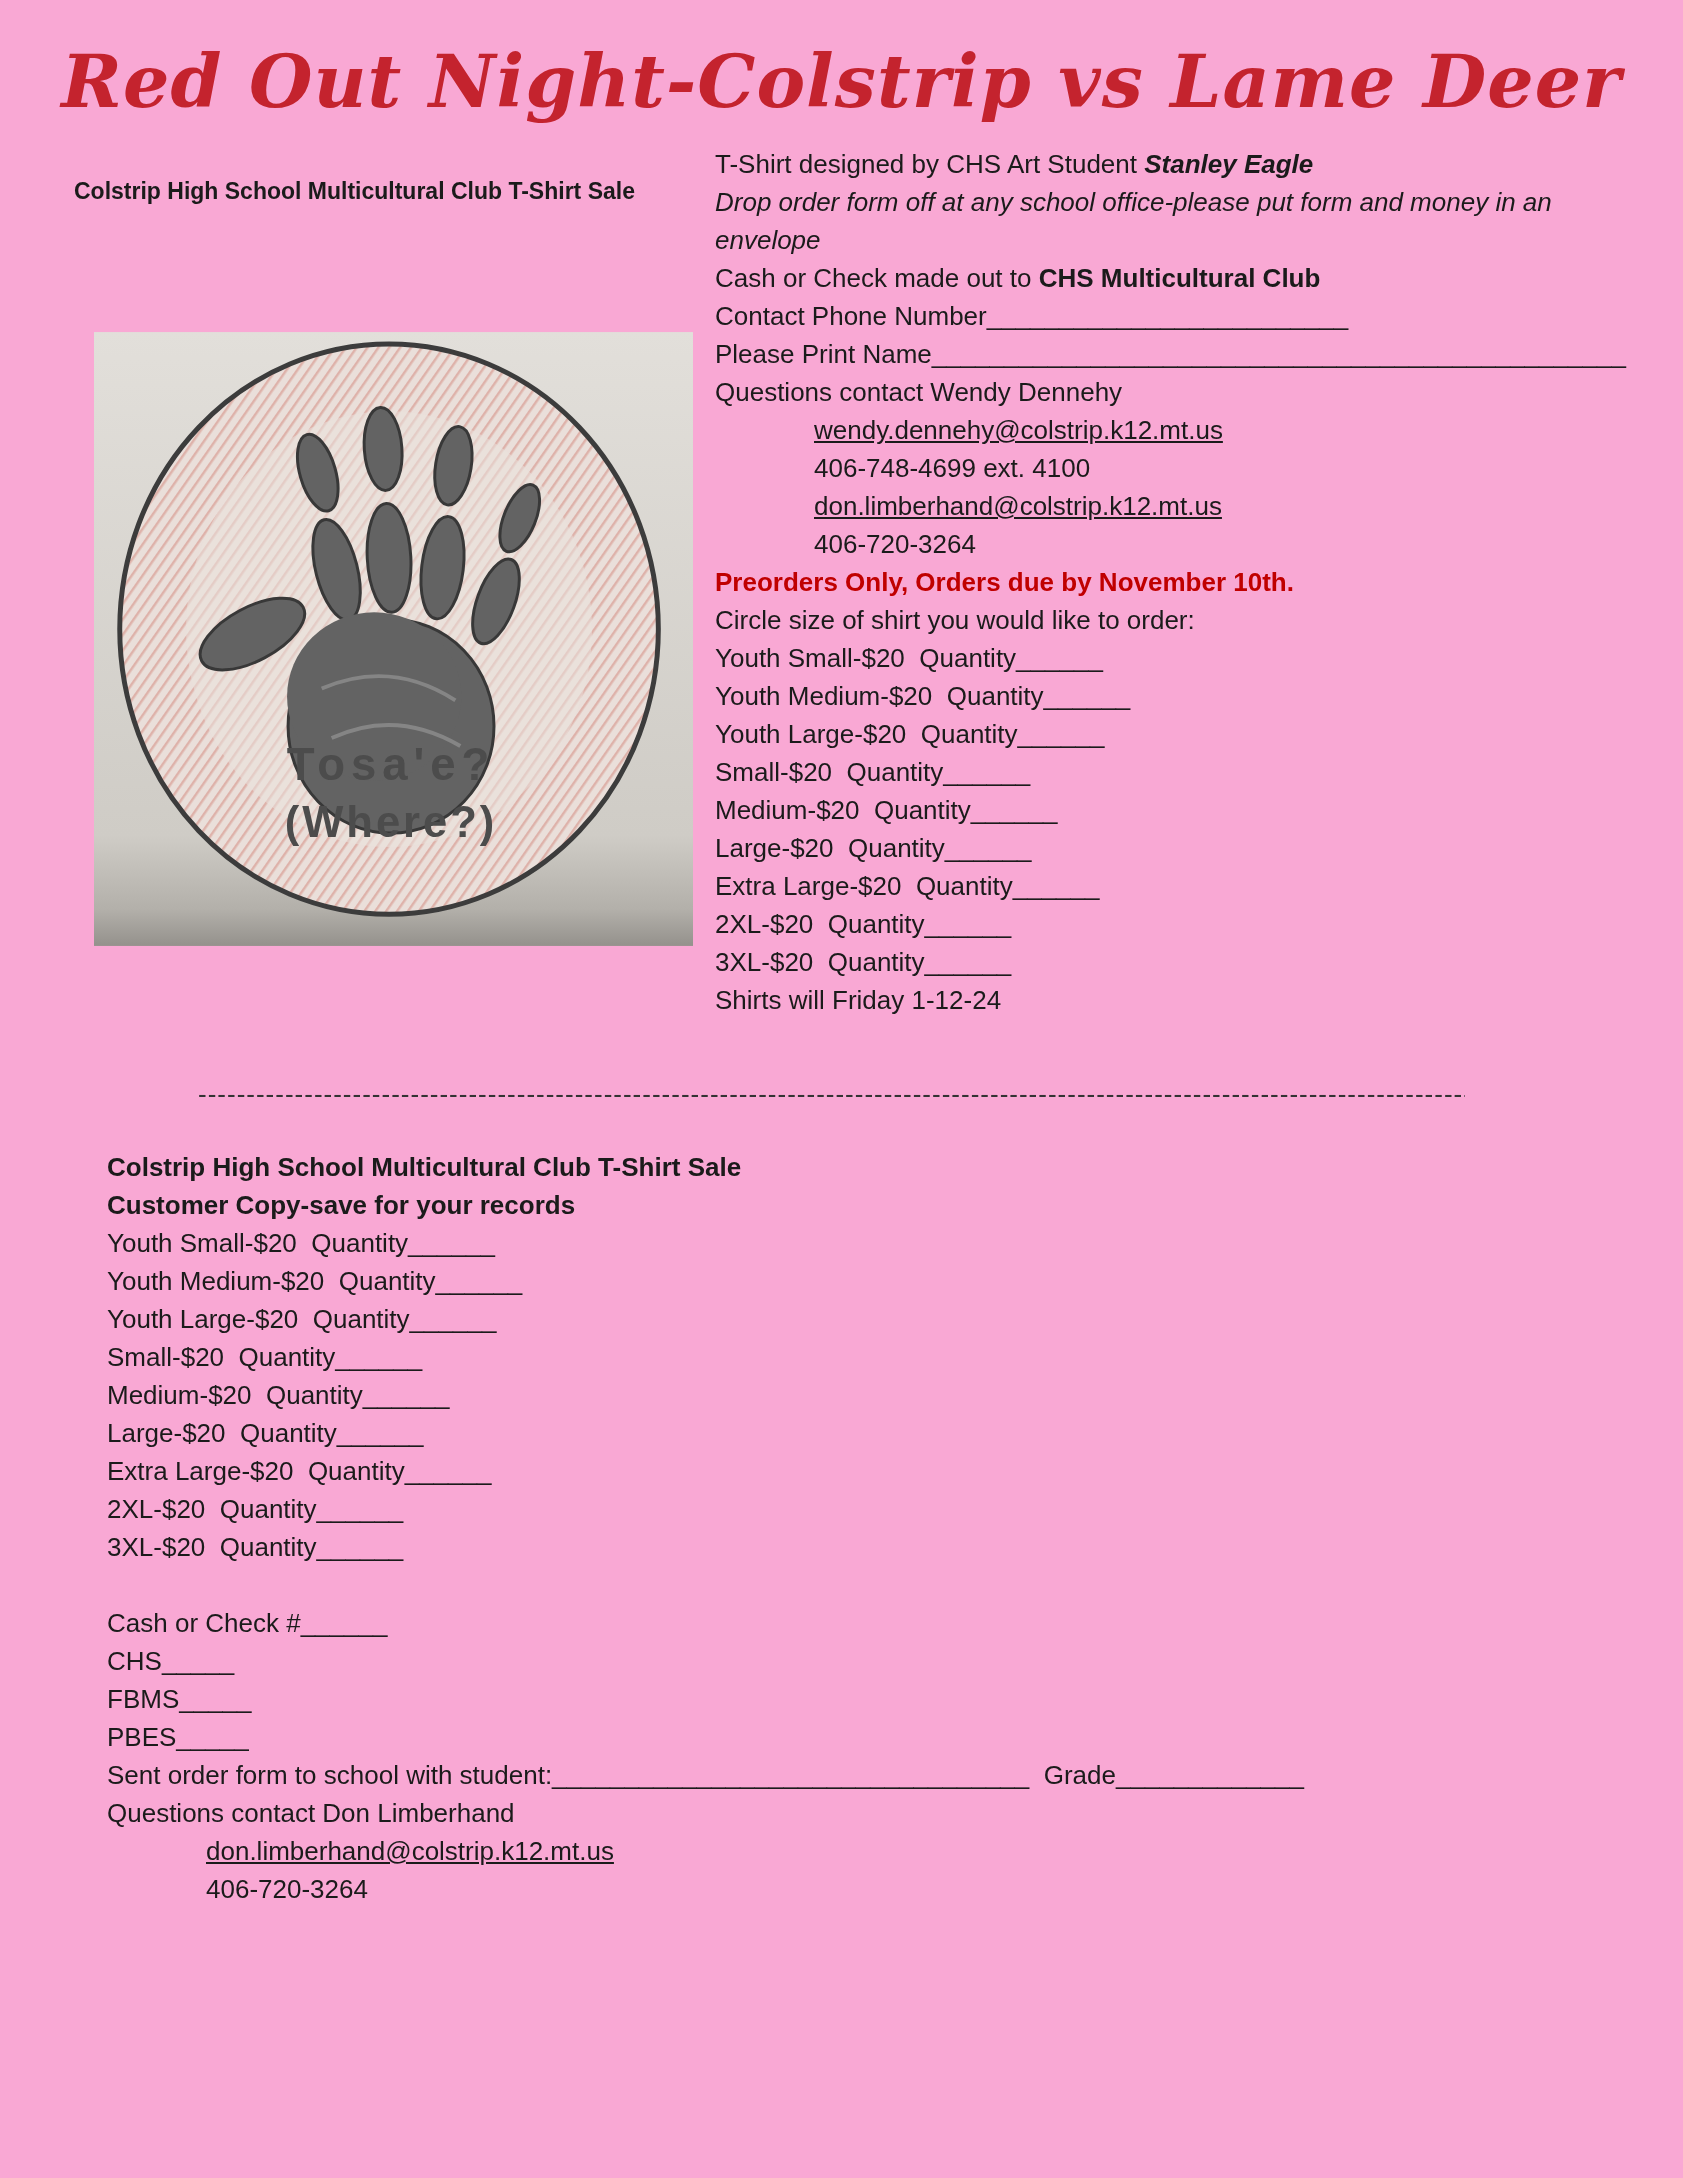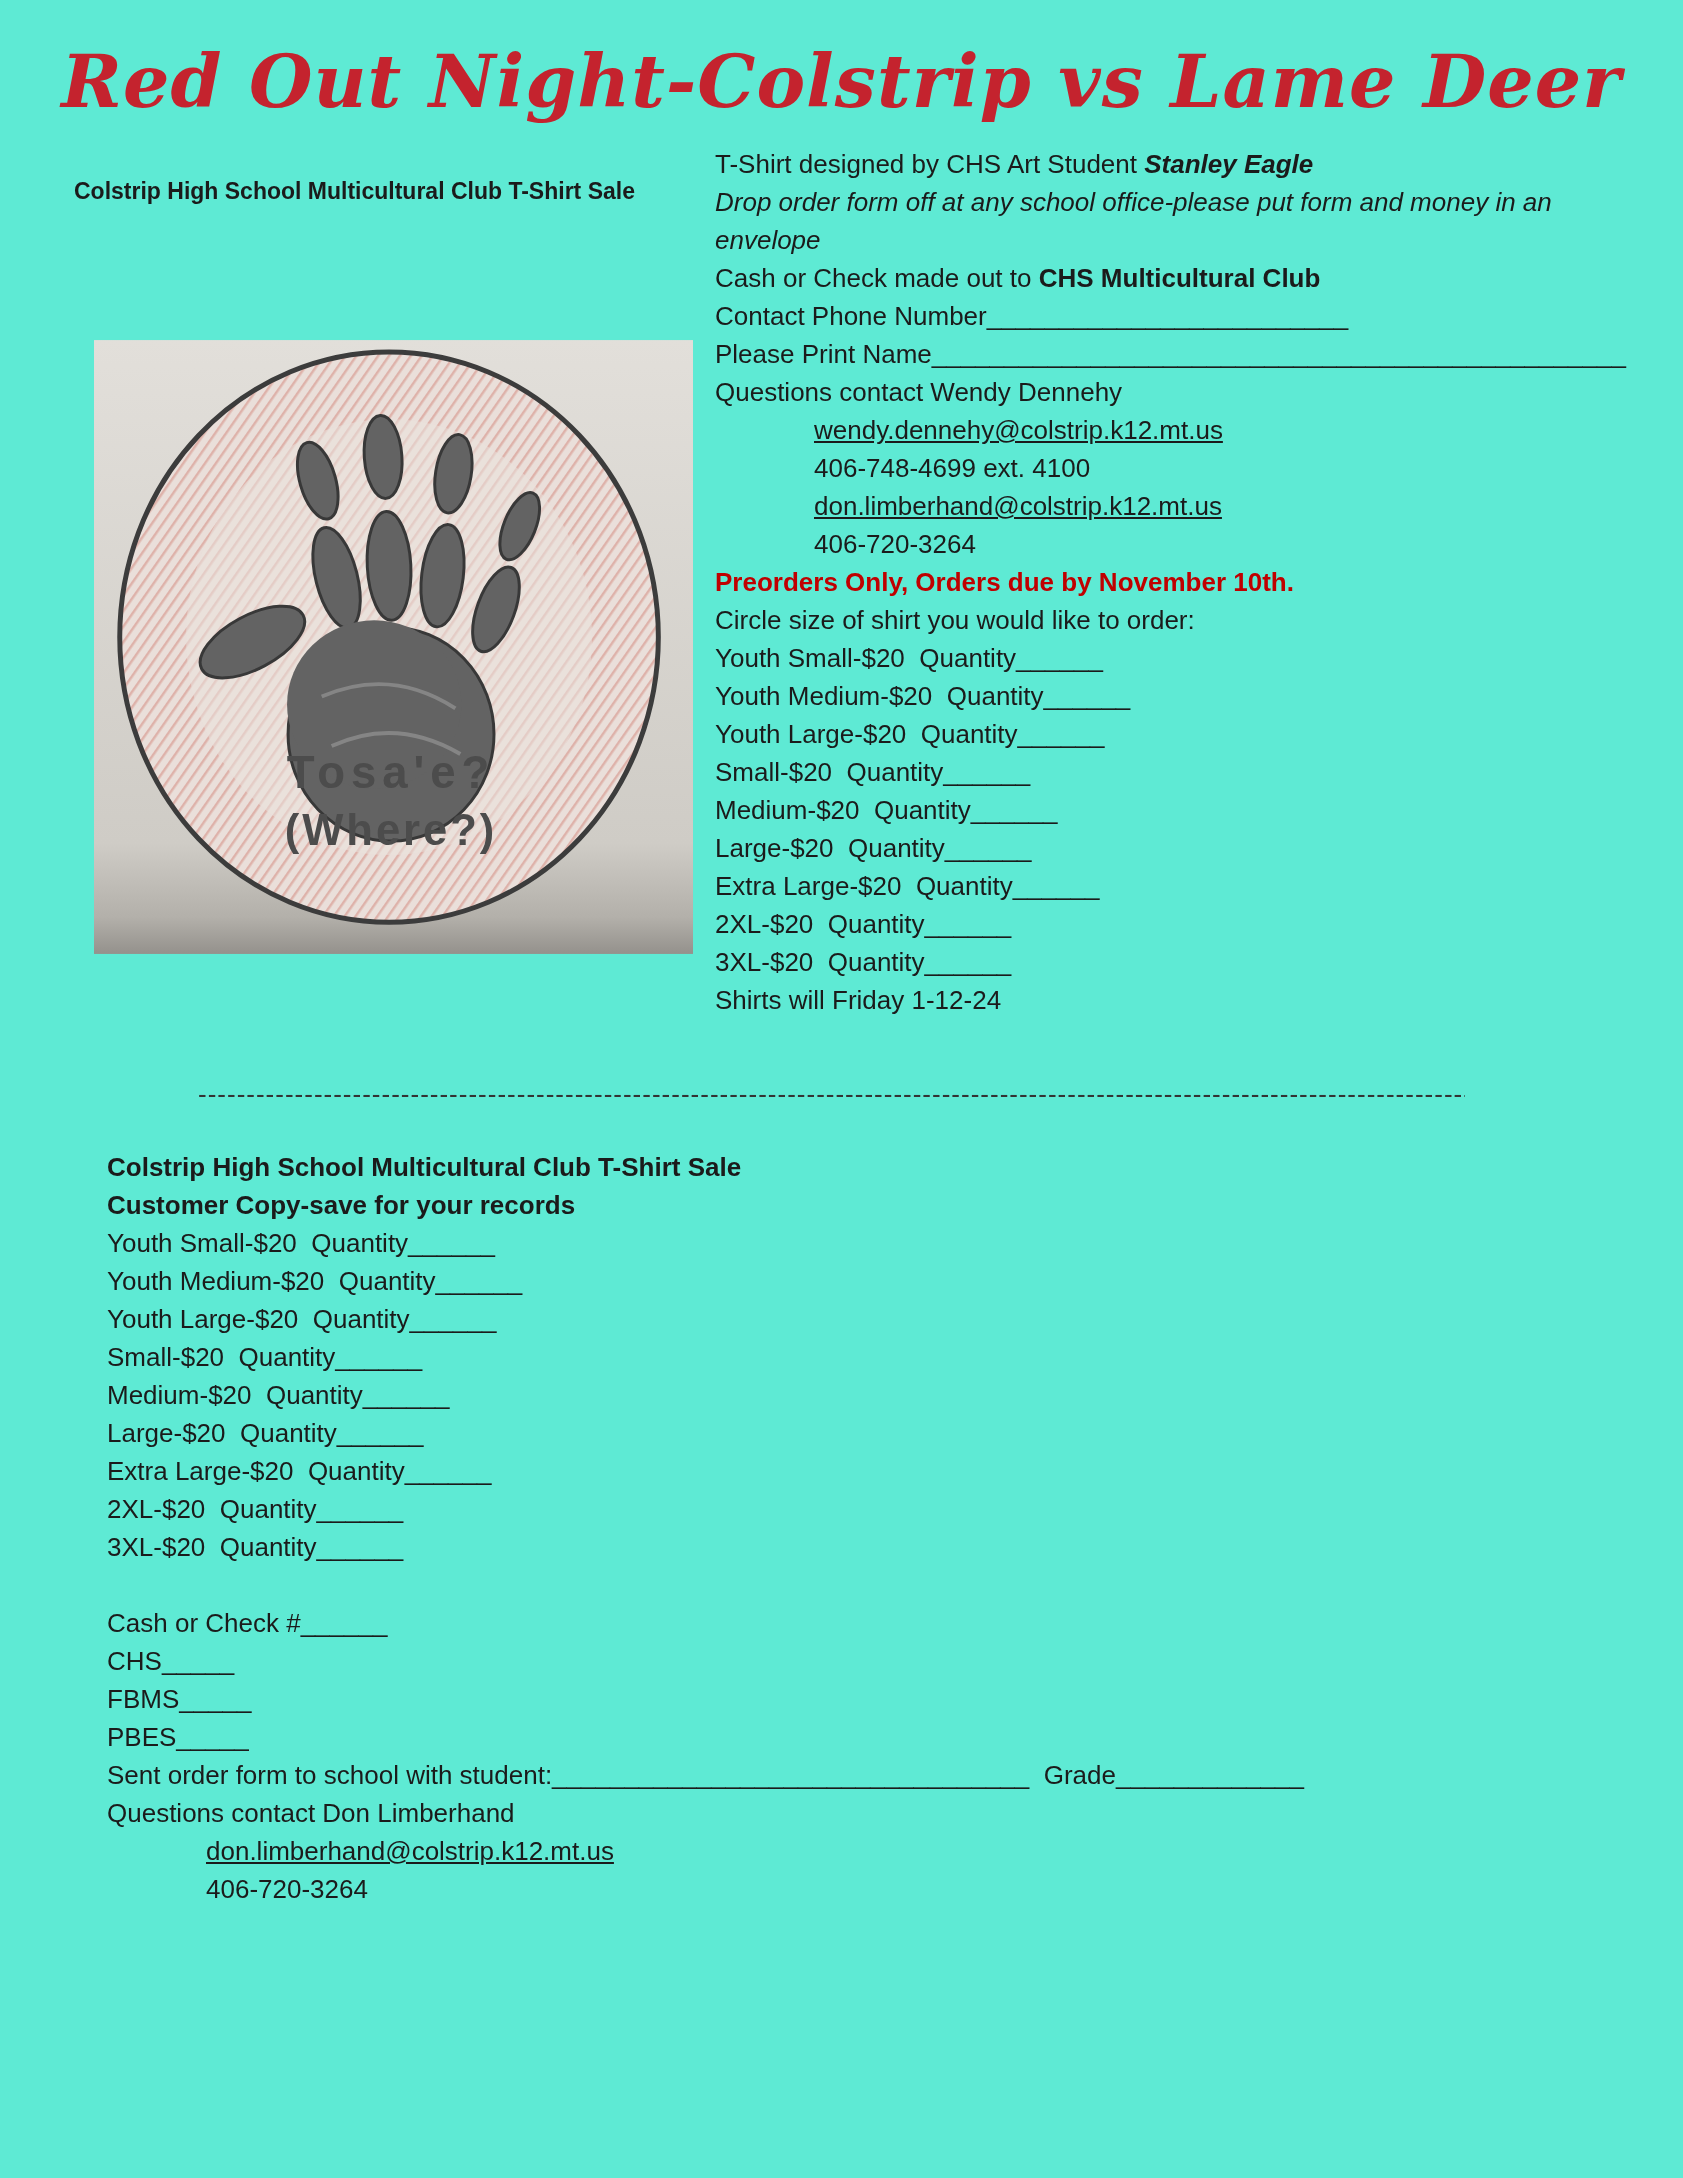--- a/index.html
+++ b/index.html
@@ -1,39 +1,39 @@
 <!DOCTYPE html>
 <html><head>
 <meta charset="utf-8">
 <style>
   html,body{margin:0;padding:0;background:#ffffff;}
   .page{
     position:relative;
     width:1683px;height:2178px;
-    background:#5eead4;
+    background:#f9a8d4;
     font-family:"Liberation Sans", sans-serif;
     color:#1b1b1b;
     overflow:hidden;
   }
   .page-title{
     position:absolute;top:38px;left:0;width:100%;
     text-align:center;
     font-family:"DejaVu Serif", serif;
     font-style:italic;font-weight:bold;
     font-size:73px;letter-spacing:1px;
     color:#c4232e;
     white-space:nowrap;
   }
   .left-header{
     position:absolute;left:74px;top:178px;
     font-weight:bold;font-size:23px;
     white-space:nowrap;
   }
   .photo{
-    position:absolute;left:94px;top:340px;
+    position:absolute;left:94px;top:332px;
     width:599px;height:662px;
   }
   .right-col{
     position:absolute;left:715px;top:145px;width:921px;
     font-size:26px;line-height:38px;
   }
   .line{white-space:pre-wrap;}
   .bold{font-weight:bold;}
   .italic{font-style:italic;}
   .red{color:#c00000;font-weight:bold;}

